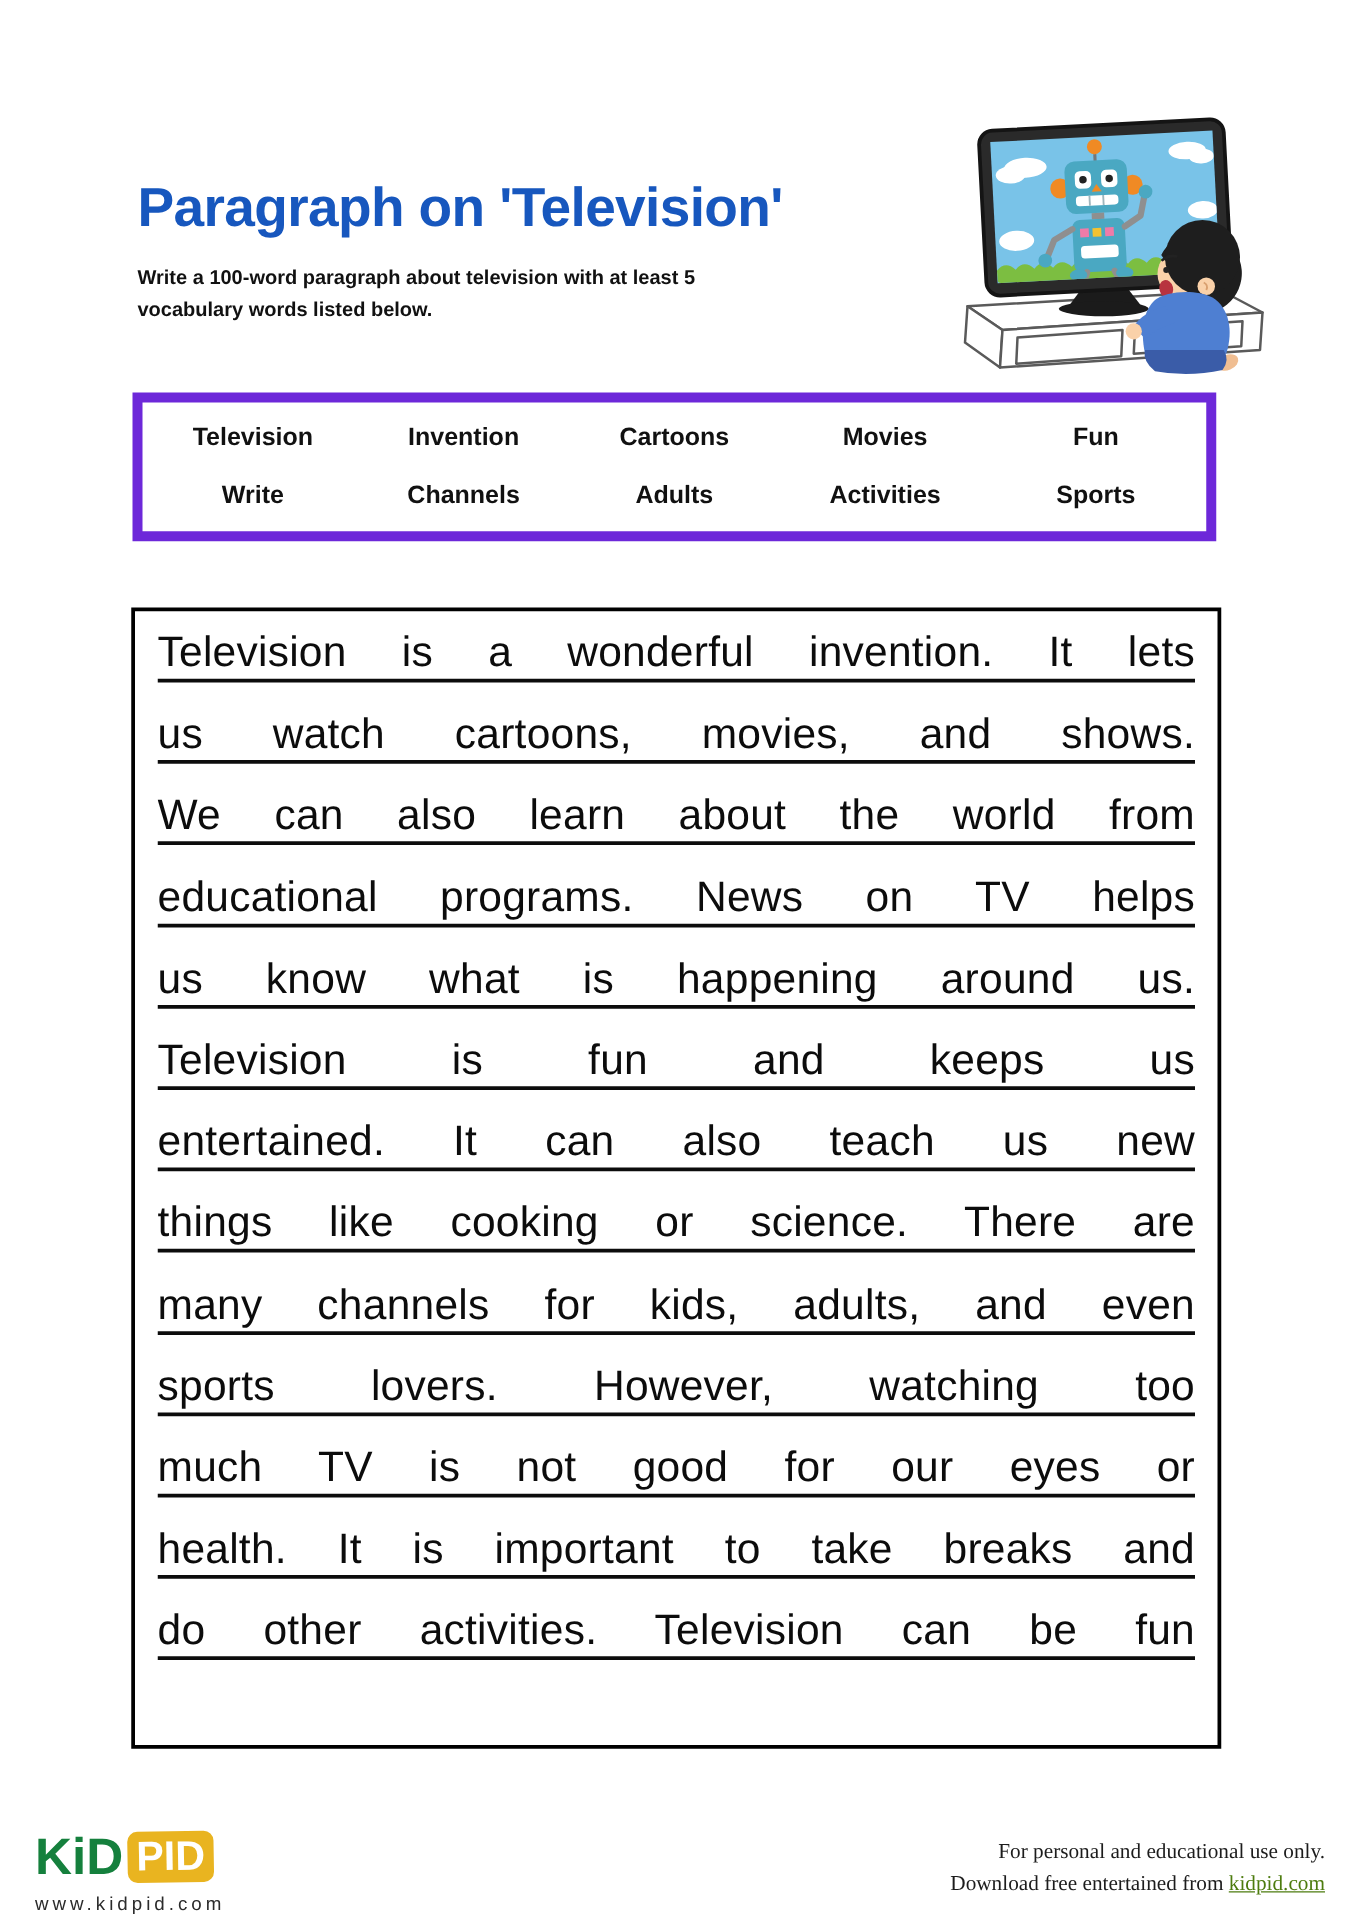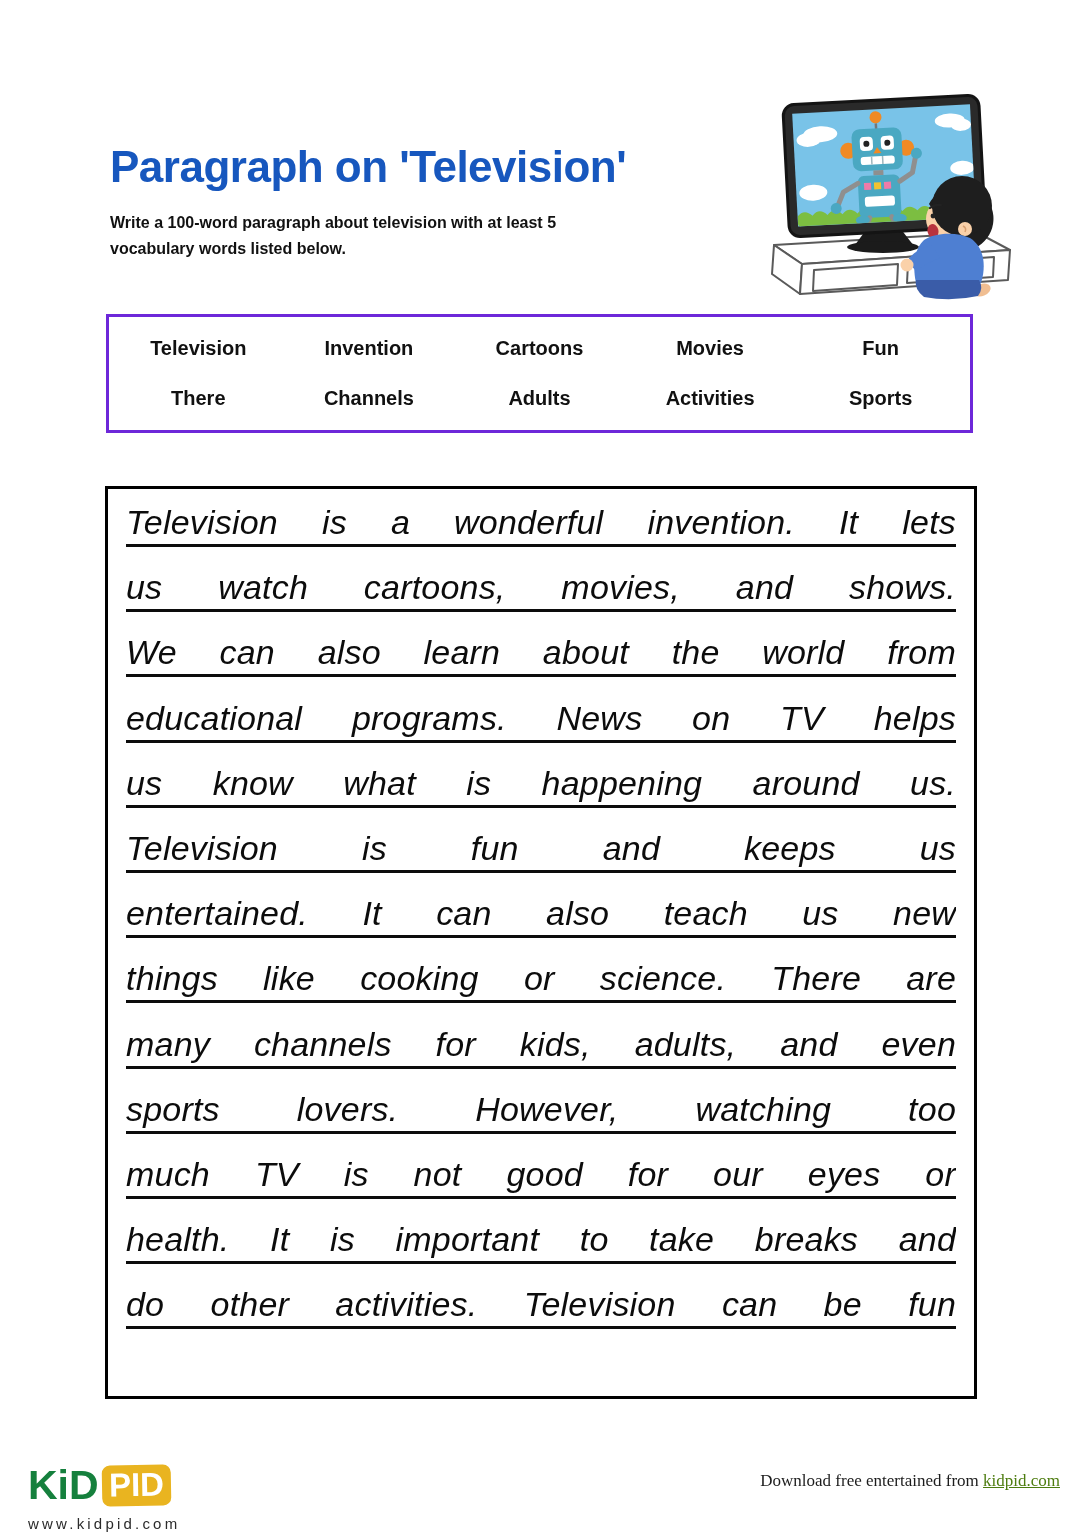--- a/index.html
+++ b/index.html
@@ -16,36 +16,36 @@
   }
   .subtitle {
     position:absolute; left:110px; top:194px;
     font-size:16px; font-weight:bold; color:#111; line-height:1.65;
   }
   
   .illustration { position:absolute; right:70px; top:76px; width:250px; height:220px; }
   
   .vocab-box {
     position:absolute; left:106px; top:298px; width:867px; height:119px;
-    border:3px solid #6d28d9; display:grid;
+    border:8px solid #6d28d9; display:grid;
     grid-template-columns:repeat(5,1fr); grid-template-rows:1fr 1fr;
     align-items:center; justify-items:center; padding:6px 4px;
   }
   .vocab-word { font-size:20px; font-weight:bold; color:#111; }
   
   .paragraph-box {
     position:absolute; left:105px; top:470px; width:872px; height:913px;
     border:3px solid #000; padding:1px 18px 0 18px; overflow:hidden;
   }
   .para-line {
     height:65.2px; line-height:65.2px; overflow:hidden;
     font-size:34px; color:#0c0c0c; letter-spacing:0.2px;
     text-align:justify; text-align-last:justify; white-space:nowrap;
     text-decoration:underline; text-decoration-thickness:3px;
-    text-underline-offset:10px; text-decoration-skip-ink:none;font-style:italic;
+    text-underline-offset:10px; text-decoration-skip-ink:none;
   }
   .para-line.last { text-align-last:left; }
   
   .brand { position:absolute; left:28px; top:1446px; }
   .logo-row { display:flex; align-items:center; }
   .logo-kid {
     font-size:41px; font-weight:bold; color:#15803d; letter-spacing:0px;
   }
   .logo-pid {
     display:inline-block; margin-left:3px; padding:1px 7px 2px 7px;
@@ -157,21 +157,21 @@
       </g>
     </svg>
   </div>
 
   <div class="vocab-box">
       <span class="vocab-word">Television</span>
       <span class="vocab-word">Invention</span>
       <span class="vocab-word">Cartoons</span>
       <span class="vocab-word">Movies</span>
       <span class="vocab-word">Fun</span>
-      <span class="vocab-word">There</span>
+      <span class="vocab-word">Write</span>
       <span class="vocab-word">Channels</span>
       <span class="vocab-word">Adults</span>
       <span class="vocab-word">Activities</span>
       <span class="vocab-word">Sports</span>
     </div>
 
   <div class="paragraph-box">
     <div>
         <div class="para-line">Television is a wonderful invention. It lets</div>
         <div class="para-line">us watch cartoons, movies, and shows.</div>
@@ -191,19 +191,20 @@
 
   <div class="brand">
     <div class="logo-row">
       <span class="logo-kid">KiD</span>
       <span class="logo-pid">PID</span>
     </div>
     <a class="logo-url">www.kidpid.com</a>
   </div>
 
   <div class="license">
+    <div>For personal and educational use only.</div>
     <div>
       <span>Download free entertained from</span>
       <a href="#">kidpid.com</a>
     </div>
   </div>
 
 </div>
 
 </body></html>

